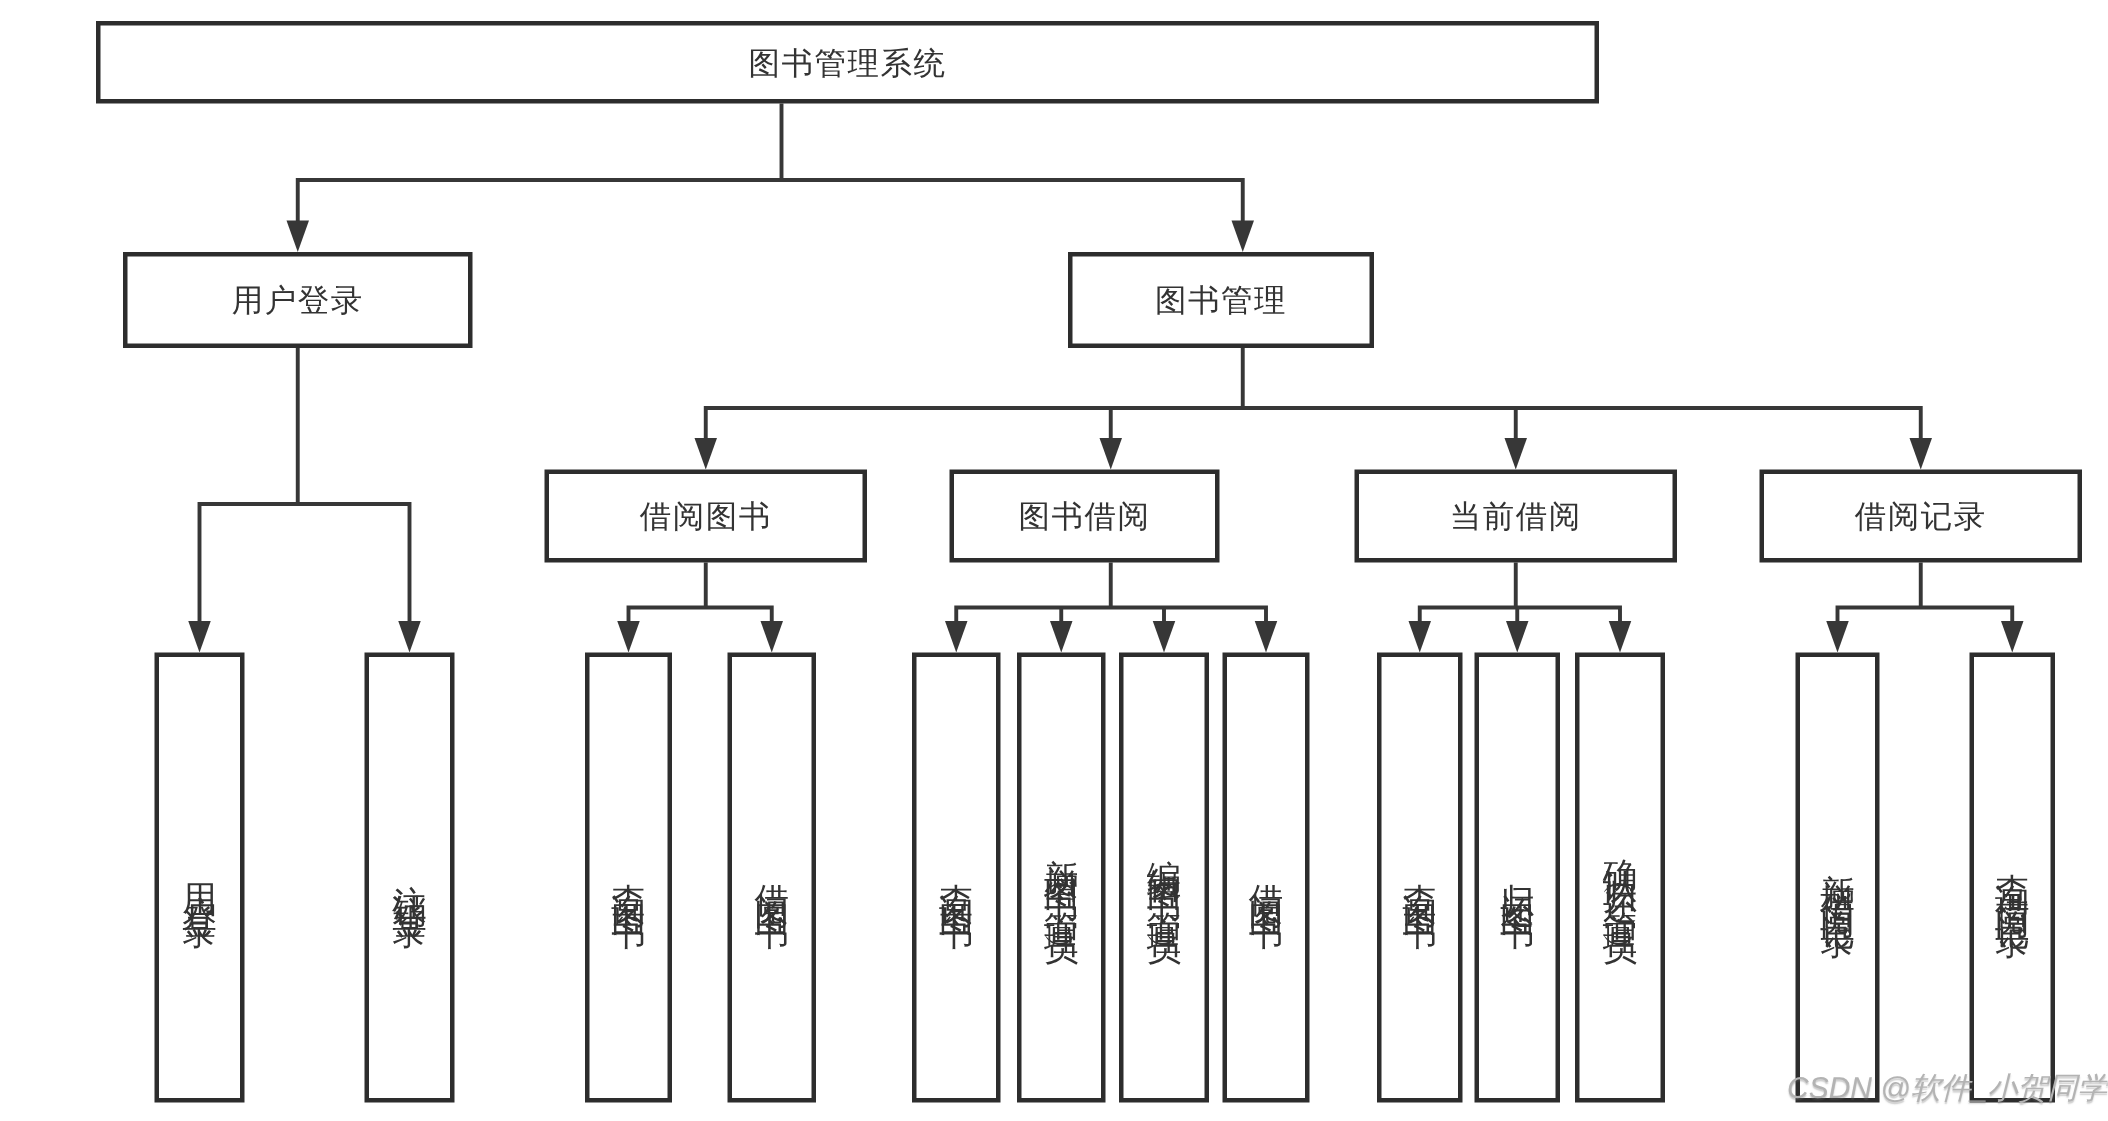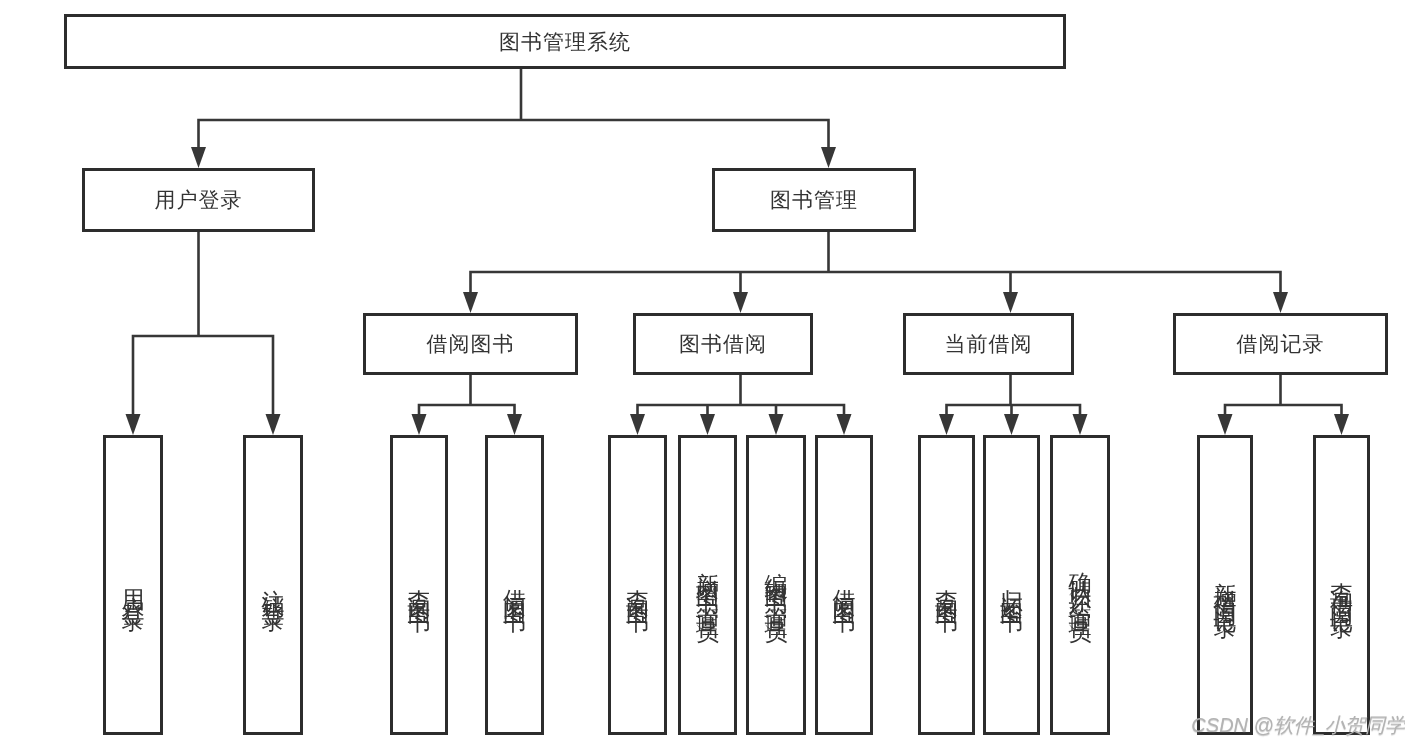--- a/index.html
+++ b/index.html
@@ -103,21 +103,21 @@
   <div class="hbox" style="left:712px;top:168px;width:204px;height:64px;">
     <span>图书管理</span>
   </div>
 
   <div class="hbox" style="left:363px;top:313px;width:215px;height:62px;">
     <span>借阅图书</span>
   </div>
   <div class="hbox" style="left:633px;top:313px;width:180px;height:62px;">
     <span>图书借阅</span>
   </div>
-  <div class="hbox" style="left:903px;top:313px;width:171px;height:62px;">
+  <div class="hbox" style="left:903px;top:313px;width:215px;height:62px;">
     <span>当前借阅</span>
   </div>
   <div class="hbox" style="left:1173px;top:313px;width:215px;height:62px;justify-content:center;">
     <span>借阅记录</span>
   </div>
 
   <div class="vbox" style="left:103px;top:435px;width:60px;height:300px;">
     <span>用户登录</span>
   </div>
   <div class="vbox" style="left:243px;top:435px;width:60px;height:300px;">

